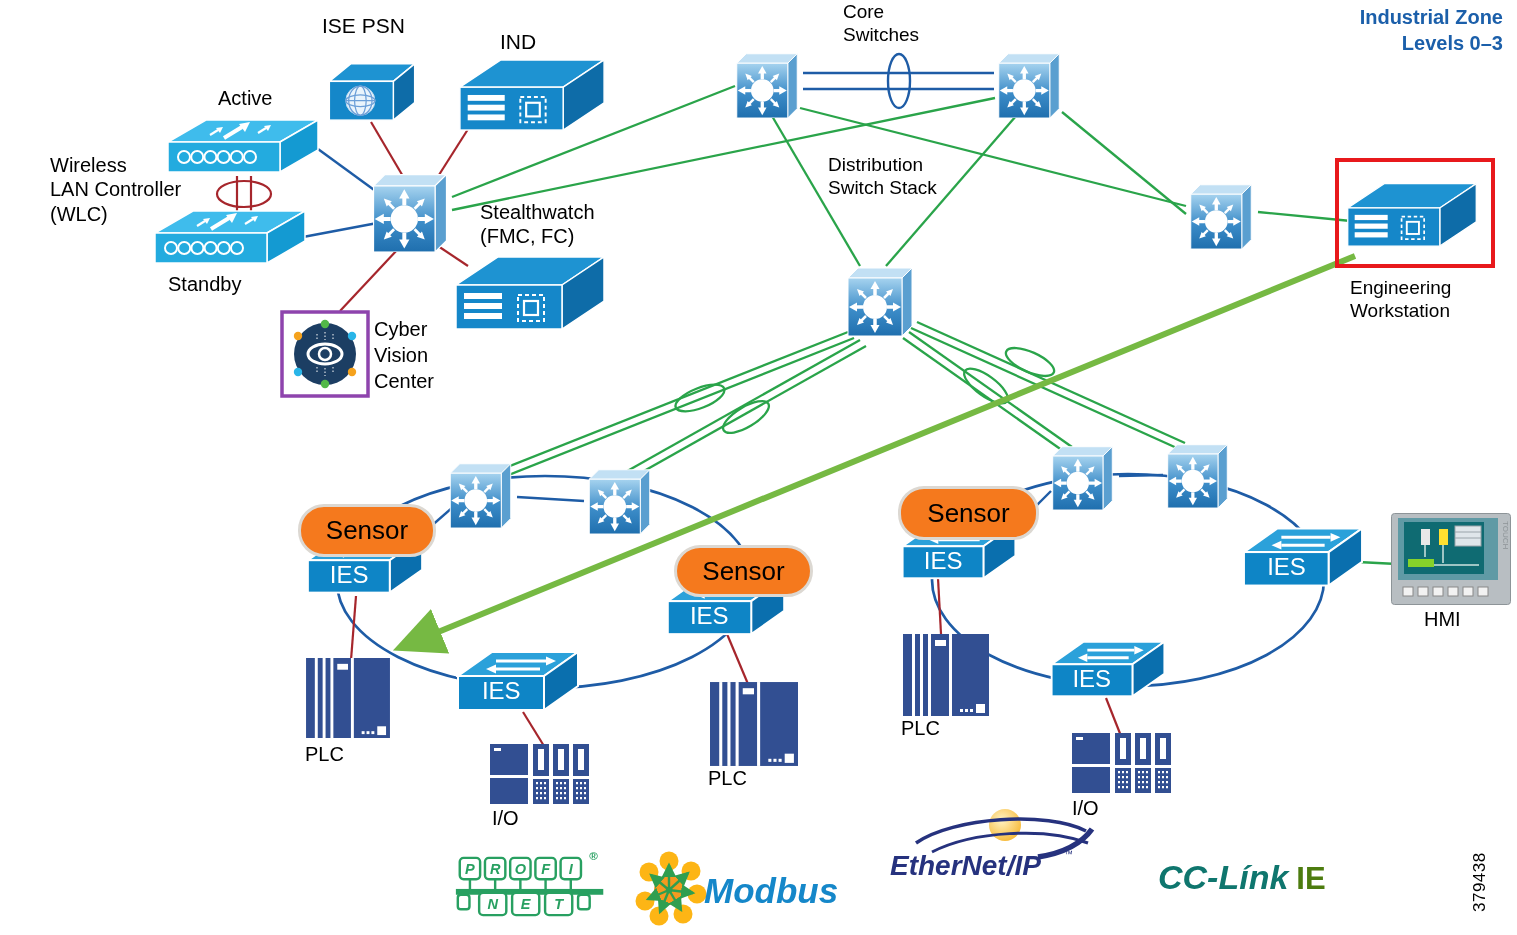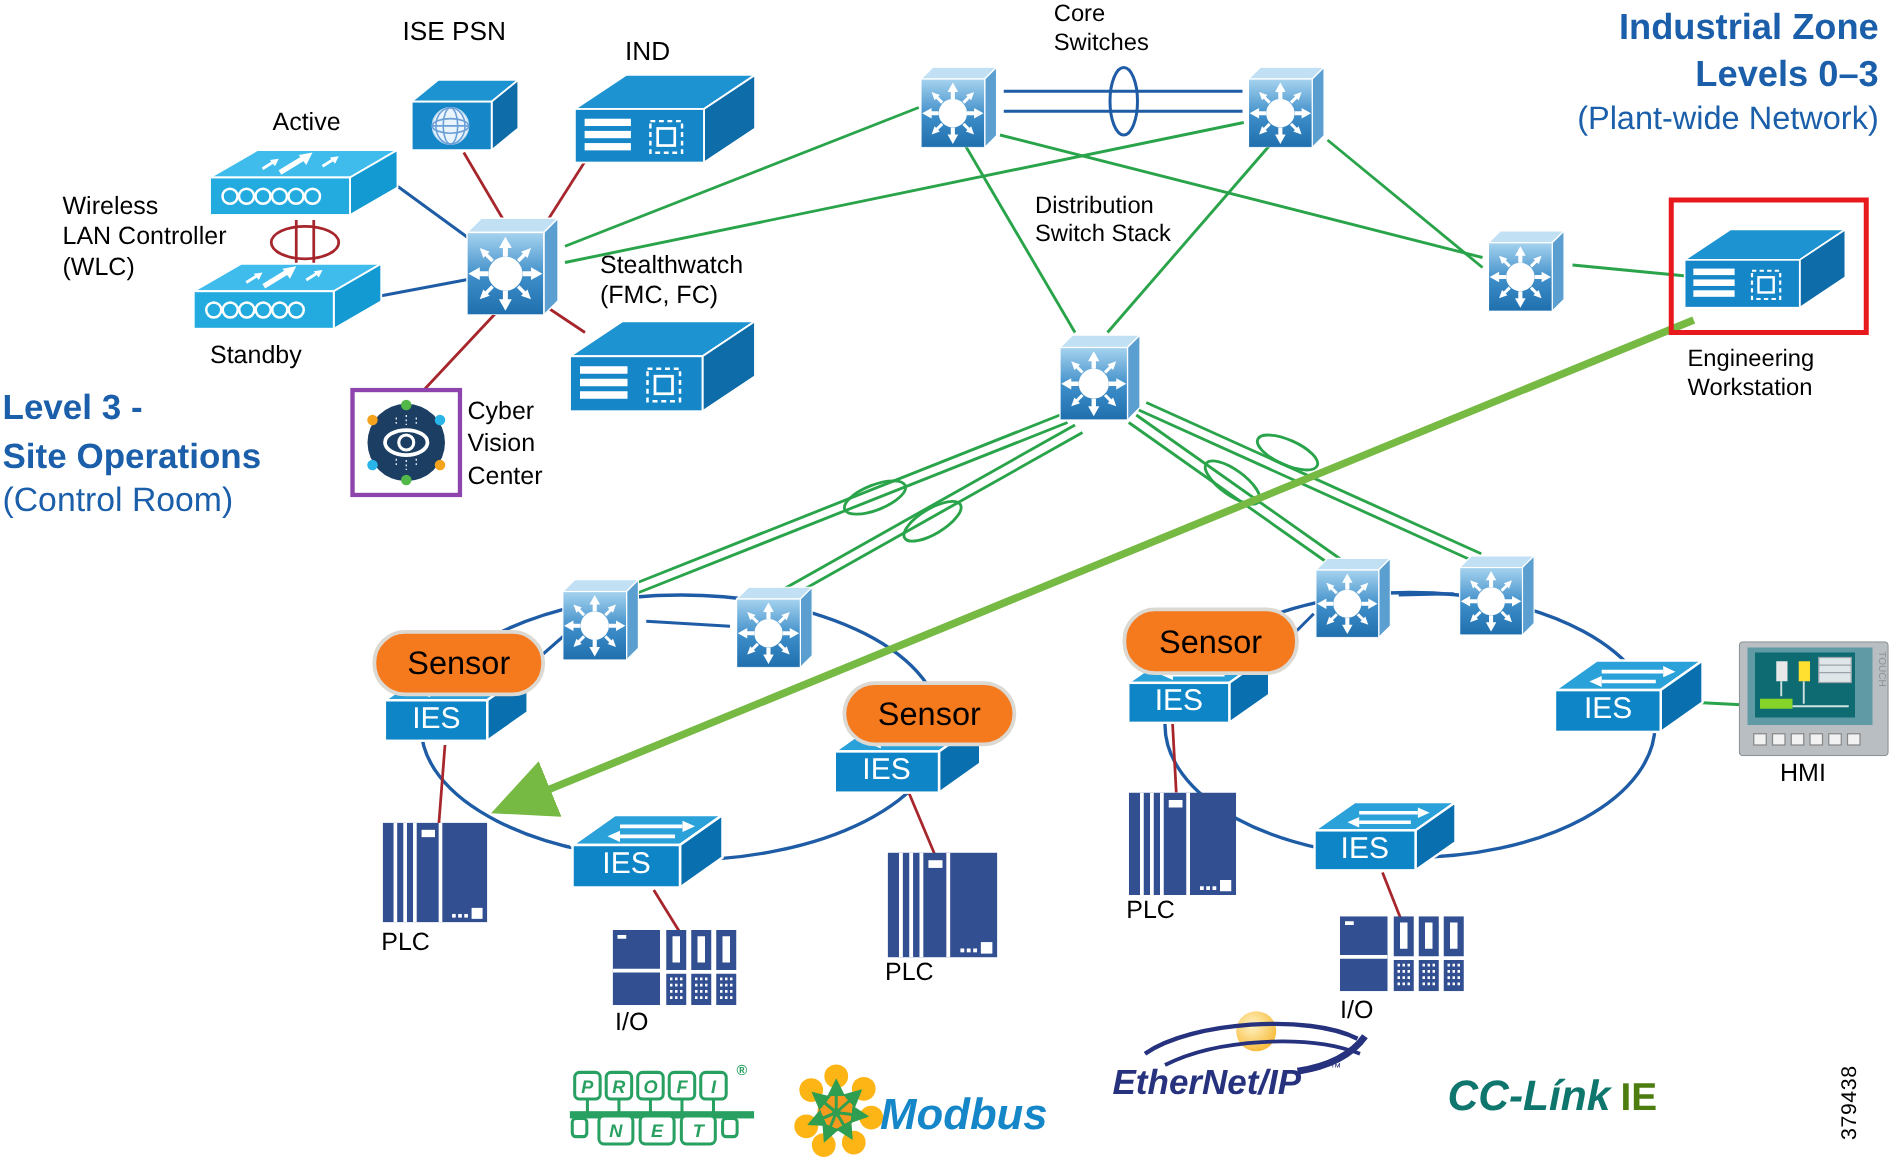--- a/index.html
+++ b/index.html
@@ -452,35 +452,29 @@
 <div class="lbl pre" style="left:50px;top:153px">Wireless
 LAN Controller
 (WLC)</div>
 <div class="lbl ctr" style="left:168px;top:272px;width:90px">Standby</div>
 <div class="lbl pre ctr" style="left:480px;top:200px;width:165px">Stealthwatch
 (FMC, FC)</div>
 <div class="lbl pre" style="left:374px;top:316px;line-height:1.3">Cyber
 Vision
 Center</div>
 
-<div class="lbl" style="left:2px;top:306px">
-  <div class="pre blue-title" style="font-size:28px;font-weight:bold;line-height:1.4">Level 3 -
-Site Operations</div>
-  <div class="blue-title" style="font-size:27px">(Control Room)</div>
-</div>
 
 <div class="lbl pre ctr" style="left:843px;top:0;width:120px;font-size:19px">Core
 Switches</div>
 <div class="lbl pre" style="left:828px;top:153px;font-size:19px">Distribution
 Switch Stack</div>
 
 <div class="lbl" style="right:14px;top:4px;text-align:right">
-  <div class="pre blue-title" style="font-size:29px;font-weight:bold;line-height:1.3">Industrial Zone
+  <div class="pre blue-title" style="font-size:20px;font-weight:bold;line-height:1.3">Industrial Zone
 Levels 0–3</div>
-  <div class="blue-title" style="font-size:26px">(Plant-wide Network)</div>
 </div>
 
 <div class="lbl pre" style="left:1350px;top:276px;font-size:19px">Engineering
 Workstation</div>
 <div class="lbl ctr" style="left:1424px;top:607px;width:70px">HMI</div>
 
 <div class="lbl ctr" style="left:305px;top:742px;width:85px">PLC</div>
 <div class="lbl ctr" style="left:708px;top:766px;width:90px">PLC</div>
 <div class="lbl ctr" style="left:901px;top:716px;width:88px">PLC</div>
 <div class="lbl ctr" style="left:492px;top:806px;width:100px">I/O</div>

